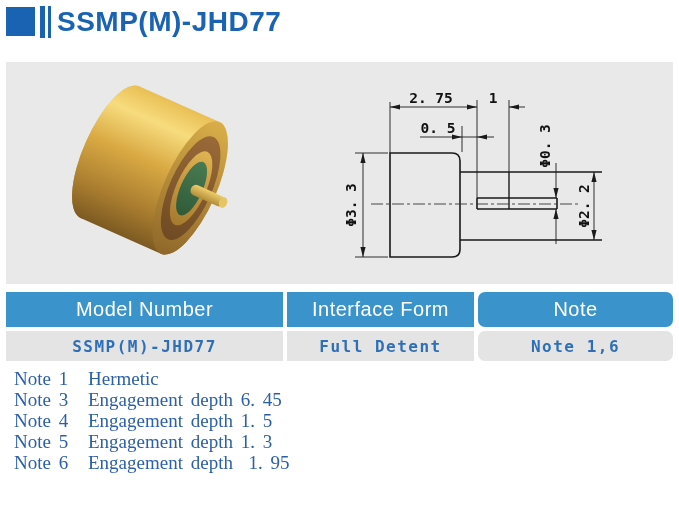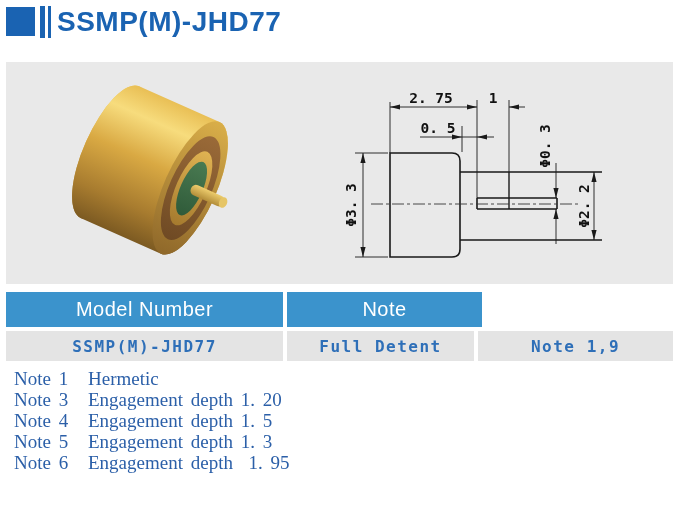--- a/index.html
+++ b/index.html
@@ -18,21 +18,21 @@
   .panel { position:absolute; left:6px; top:62px; width:667px; height:222px; background:#e9e9e9;padding-left:32px; }
   .svg-3d { position:absolute; left:44px; top:13px; }
   .svg-draw { position:absolute; right:2px; top:0; }
   .svg-draw text { font-family:"DejaVu Sans Mono", monospace; font-size:14.5px; font-weight:bold; fill:#111; }
 
   
   .tbl-head, .tbl-row { position:absolute; left:6px; width:667px; display:flex; gap:4px; }
   .tbl-head { top:292px; height:35px; }
   .tbl-row  { top:331px; height:30px; }
   .cell { display:flex; align-items:center; justify-content:center; }
-  .c1 { width:277px; } .c2 { width:187px; } .c3 { width:195px; }
+  .c1 { width:277px; } .c2 { width:187px; } .c3 { width:195px;border-radius:7px; }
   .tbl-head .cell { background:#3b93cc; color:#ffffff; font-size:20px; letter-spacing:.5px; }
   .tbl-row .cell  { background:#e4e4e4; color:#2e6fb8; font-family:"DejaVu Sans Mono", monospace;
                     font-size:16px; font-weight:bold; letter-spacing:1.5px; }
 
   
   .notes { position:absolute; left:14px; top:368px; font-family:"Liberation Serif", serif;
            font-size:19px; line-height:21px; color:#2b5fa8; word-spacing:3px; }
   .note-line { white-space:pre; }
   .note-label { display:inline-block; min-width:62px; margin-right:12px; }
 </style>
@@ -132,29 +132,30 @@
       <text x="499" y="103" text-anchor="middle">1</text>
       <text x="444" y="133" text-anchor="middle">0. 5</text>
       <text x="357" y="210" text-anchor="middle" transform="rotate(-90 357 205)">Φ3. 3</text>
       <text x="551" y="151" text-anchor="middle" transform="rotate(-90 551 146)">Φ0. 3</text>
       <text x="590" y="211" text-anchor="middle" transform="rotate(-90 590 206)">Φ2. 2</text>
     </svg>
   </div>
 
   <div class="tbl-head">
     <div class="cell c1">Model Number</div>
+    <div class="cell c2">Interface Form</div>
     <div class="cell c3">Note</div>
   </div>
   <div class="tbl-row">
     <div class="cell c1">SSMP(M)-JHD77</div>
     <div class="cell c2">Full Detent</div>
-    <div class="cell c3">Note 1,9</div>
+    <div class="cell c3">Note 1,6</div>
   </div>
 
   <div class="notes">
     <div class="note-line"><span class="note-label">Note 1</span><span class="note-text">Hermetic</span></div>
-    <div class="note-line"><span class="note-label">Note 3</span><span class="note-text">Engagement depth 1. 20</span></div>
+    <div class="note-line"><span class="note-label">Note 3</span><span class="note-text">Engagement depth 6. 45</span></div>
     <div class="note-line"><span class="note-label">Note 4</span><span class="note-text">Engagement depth 1. 5</span></div>
     <div class="note-line"><span class="note-label">Note 5</span><span class="note-text">Engagement depth 1. 3</span></div>
     <div class="note-line"><span class="note-label">Note 6</span><span class="note-text">Engagement depth  1. 95</span></div>
   </div>
 
 </div>
 
 </body></html>

